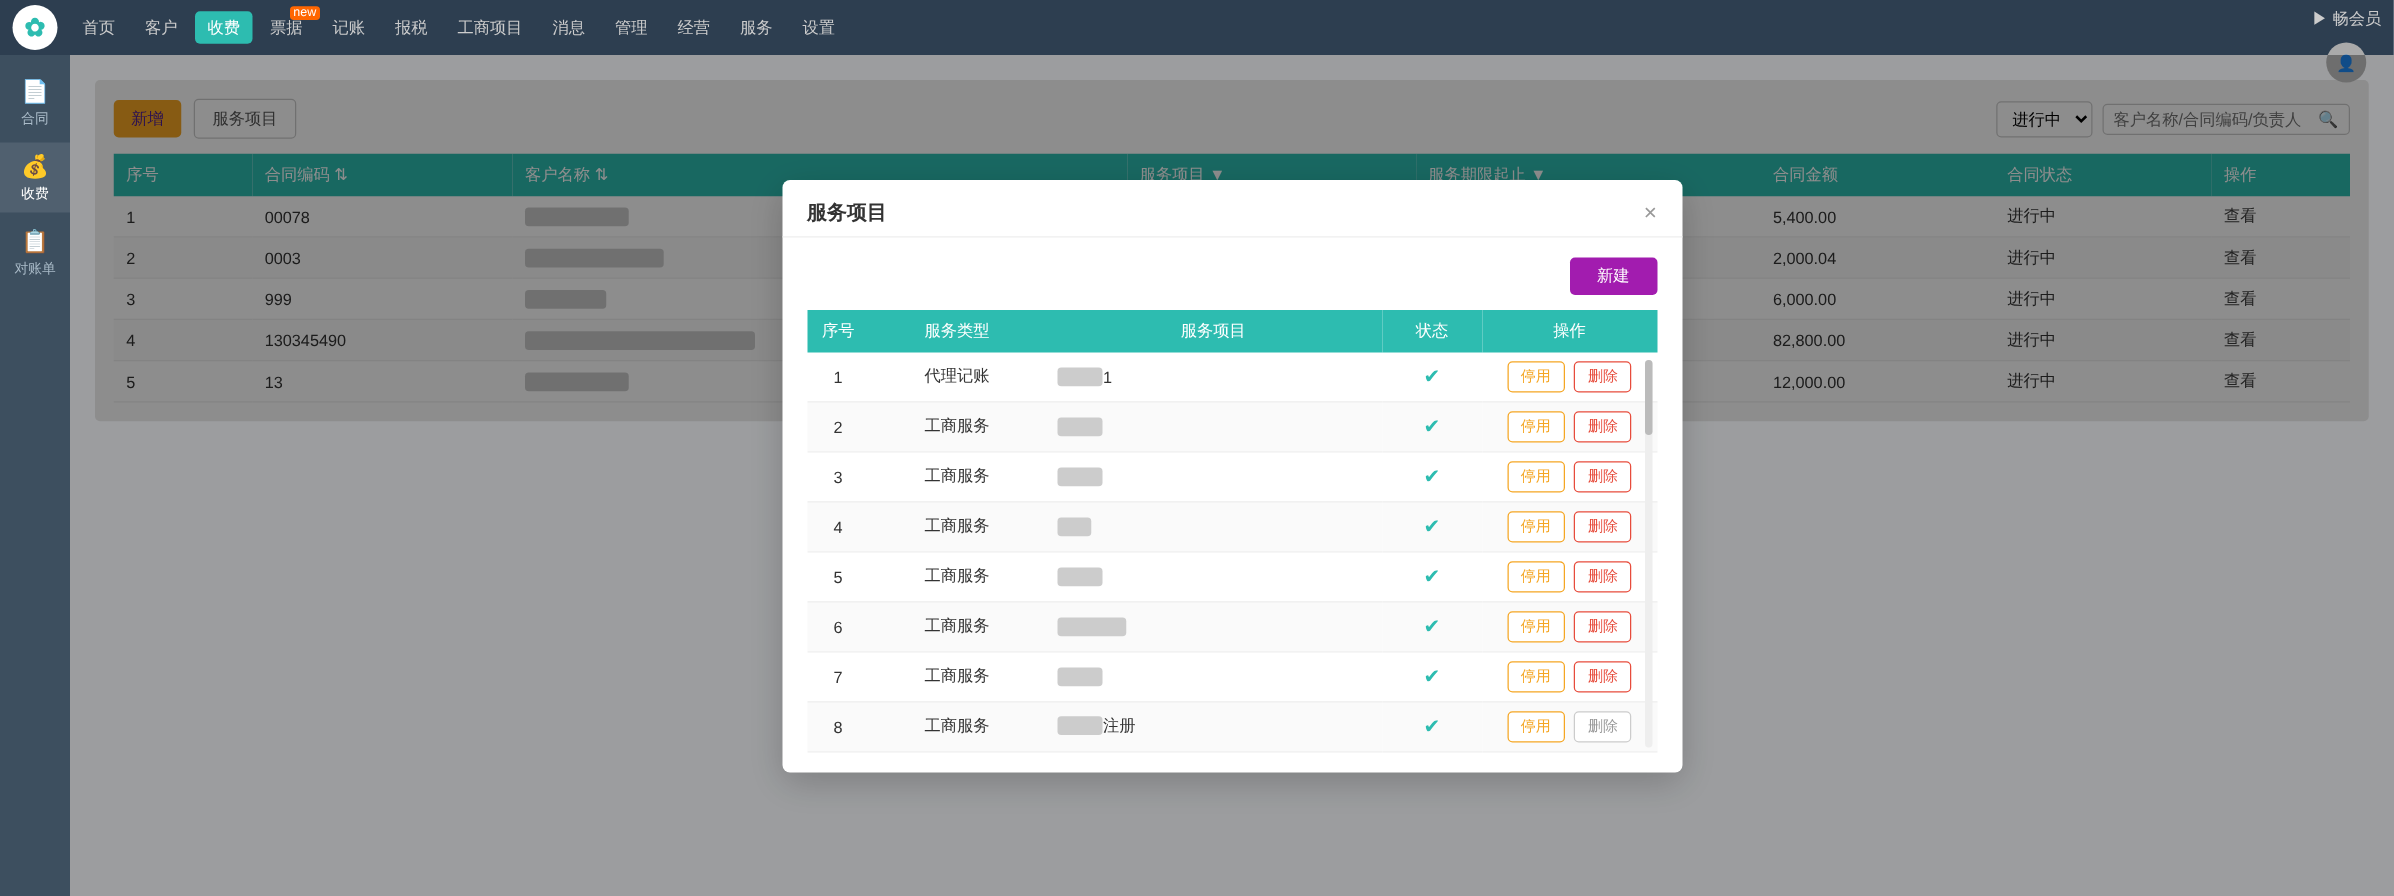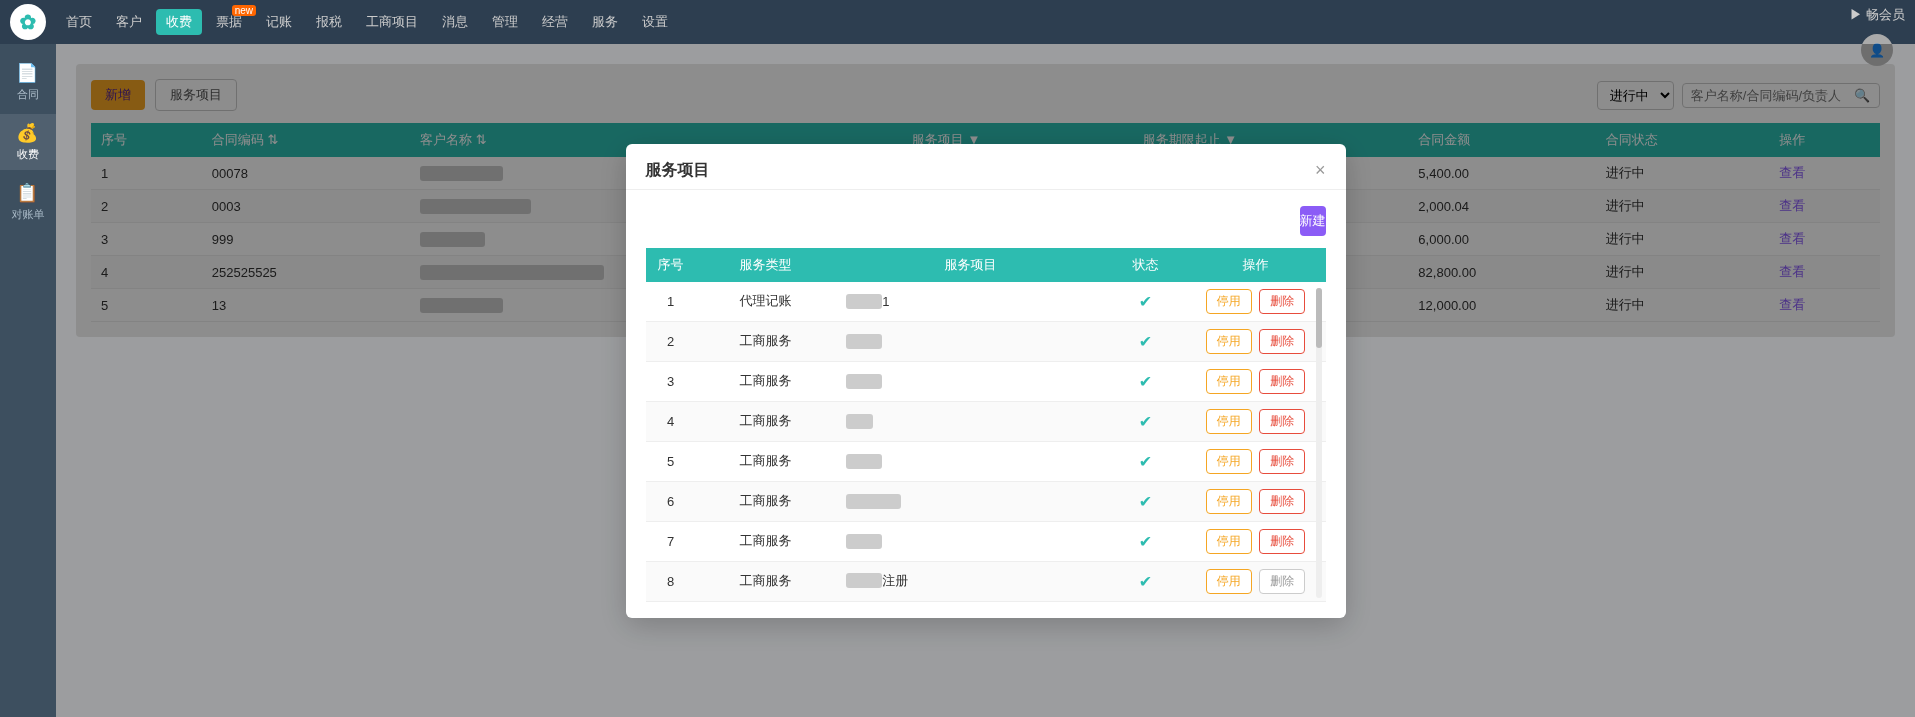--- a/index.html
+++ b/index.html
@@ -66,21 +66,21 @@
       display: flex; align-items: flex-start; border: 1px solid #ccc; border-radius: 4px; background: #fff; padding: 4px 8px; gap: 4px;
     }
     .search-box input { border: none; outline: none; font-size: 13px; width: 160px; }
 
     .data-table { width: 100%; border-collapse: collapse; }
     .data-table th {
       background: #2dbcb0; color: #fff; padding: 8px 10px; text-align: left; font-weight: normal; font-size: 13px;
     }
     .data-table td { padding: 7px 10px; border-bottom: 1px solid #eee; font-size: 13px; color: #333; }
     .data-table tr:nth-child(even) td { background: #f9f9f9; }
-    .data-table .action-link { color: #8b5cf6; cursor: pointer; }
+    .data-table .action-link { color: #404040; cursor: pointer; }
     .blurred { background: #ccc; border-radius: 3px; color: transparent; display: inline-block; }
 
     
     .modal-overlay {
       position: absolute; top: 0; left: 0; right: 0; bottom: 0;
       background: rgba(0,0,0,0.35); display: flex; justify-content: center; align-items: center;
       z-index: 200;
     }
     .modal {
       background: #fff; border-radius: 6px; width: 720px; max-height: 580px;
@@ -91,21 +91,21 @@
       padding: 16px 20px 8px; border-bottom: 1px solid #eee;
       display: flex; align-items: center; justify-content: space-between;
     }
     .modal-title { font-size: 16px; color: #333; font-weight: 600; }
     .modal-close {
       cursor: pointer; color: #999; font-size: 18px; line-height: 1;
       border: none; background: none;
     }
     .modal-body { padding: 16px 20px; flex: 1; overflow: auto; }
     .modal-toolbar { display: flex; justify-content: flex-end; margin-bottom: 12px; }
-    .btn-new { background: #8b5cf6; color: #fff; border: none; padding: 6px 0; border-radius: 4px; cursor: pointer; font-size: 13px; }
+    .btn-new { background: #a21caf; color: #fff; border: none; padding: 6px 22px; border-radius: 4px; cursor: pointer; font-size: 13px; }
 
     .modal-table { width: 100%; border-collapse: collapse; }
     .modal-table th {
       background: #2dbcb0; color: #fff; padding: 8px 10px; text-align: center; font-weight: normal; font-size: 13px;
     }
     .modal-table td { padding: 7px 10px; border-bottom: 1px solid #eee; font-size: 13px; text-align: center; color: #333; }
     .modal-table td:nth-child(1), .modal-table td:nth-child(2) { text-align: center; }
     .modal-table td:nth-child(3) { text-align: left; }
     .modal-table tr:nth-child(even) td { background: #fafafa; }
 
@@ -226,21 +226,21 @@
             <td>999</td>
             <td><span class="blurred">███████</span></td>
             <td>小规模记账</td>
             <td>202305-202404</td>
             <td>6,000.00</td>
             <td>进行中</td>
             <td><span class="action-link">查看</span></td>
           </tr>
           <tr>
             <td>4</td>
-            <td>252525525</td>
+            <td>130345490</td>
             <td><span class="blurred">████████████████████</span></td>
             <td>一般纳税人...</td>
             <td>201807-202403</td>
             <td>82,800.00</td>
             <td>进行中</td>
             <td><span class="action-link">查看</span></td>
           </tr>
           <tr>
             <td>5</td>
             <td>13</td>

